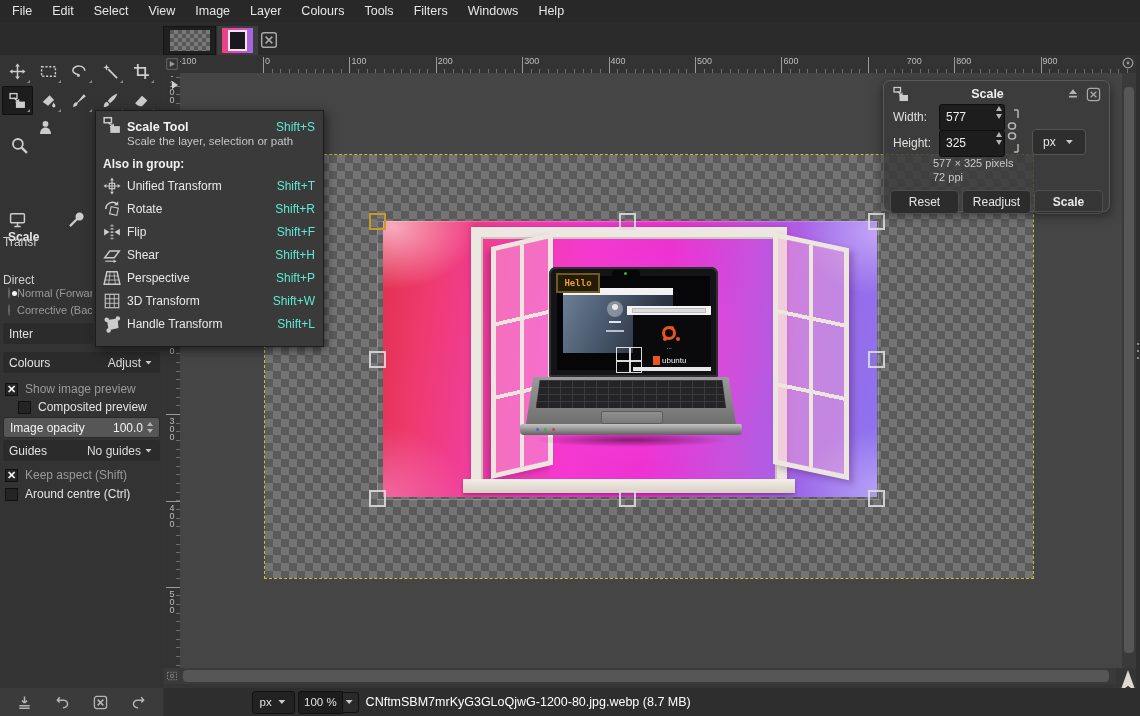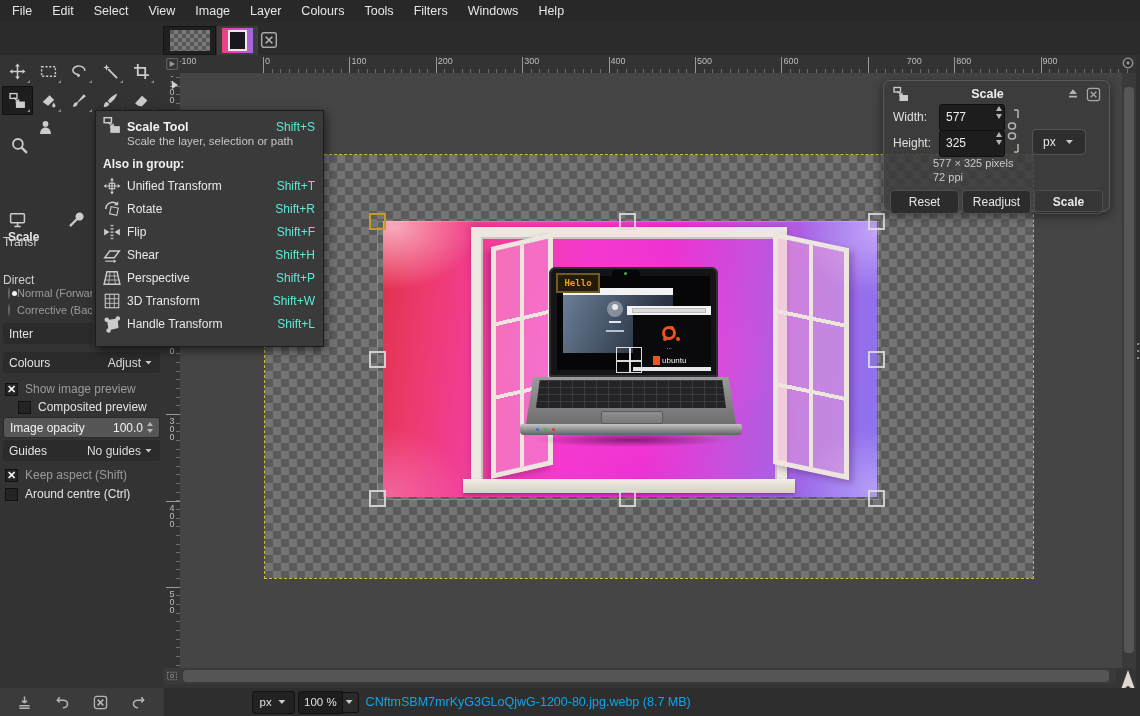--- a/index.html
+++ b/index.html
@@ -168,21 +168,21 @@
   
   #tb-footer{left:0;top:688px;width:163px;height:28px;background:#3b3b3b;display:flex;align-items:center;justify-content:space-around;padding:0 6px;box-sizing:border-box;}
   #tb-footer svg{width:15px;height:15px;}
   #statusbar{left:164px;top:688px;width:976px;height:28px;background:#2e2e2e;display:flex;align-items:center;}
   #unit-btn{margin-left:88px;width:41px;height:21px;background:#222;border:1px solid #111;border-radius:3px;
      display:flex;align-items:center;justify-content:space-evenly;font-size:11.5px;color:#e0e0e0;}
   #zoom-box{margin-left:3px;height:21px;background:#1d1d1d;border:1px solid #111;border-radius:3px 0 0 3px;
      display:flex;align-items:center;padding:0 5px;font-size:11.5px;color:#e0e0e0;}
   #zoom-dd{height:21px;width:16px;background:#2a2a2a;border:1px solid #111;border-left:none;border-radius:0 3px 3px 0;
      display:flex;align-items:center;justify-content:center;box-sizing:border-box;}
-  #file-label{margin-left:7px;color:#0ea5e9;font-size:12.5px;white-space:nowrap;}
+  #file-label{margin-left:7px;color:#ffffff;font-size:12.5px;white-space:nowrap;}
   svg{display:block;}
 </style>
 </head>
 <body>
 
 <div id="app">
 
   <div id="menubar" class="abs">
       <div class="menu-item">File</div>
       <div class="menu-item">Edit</div>

